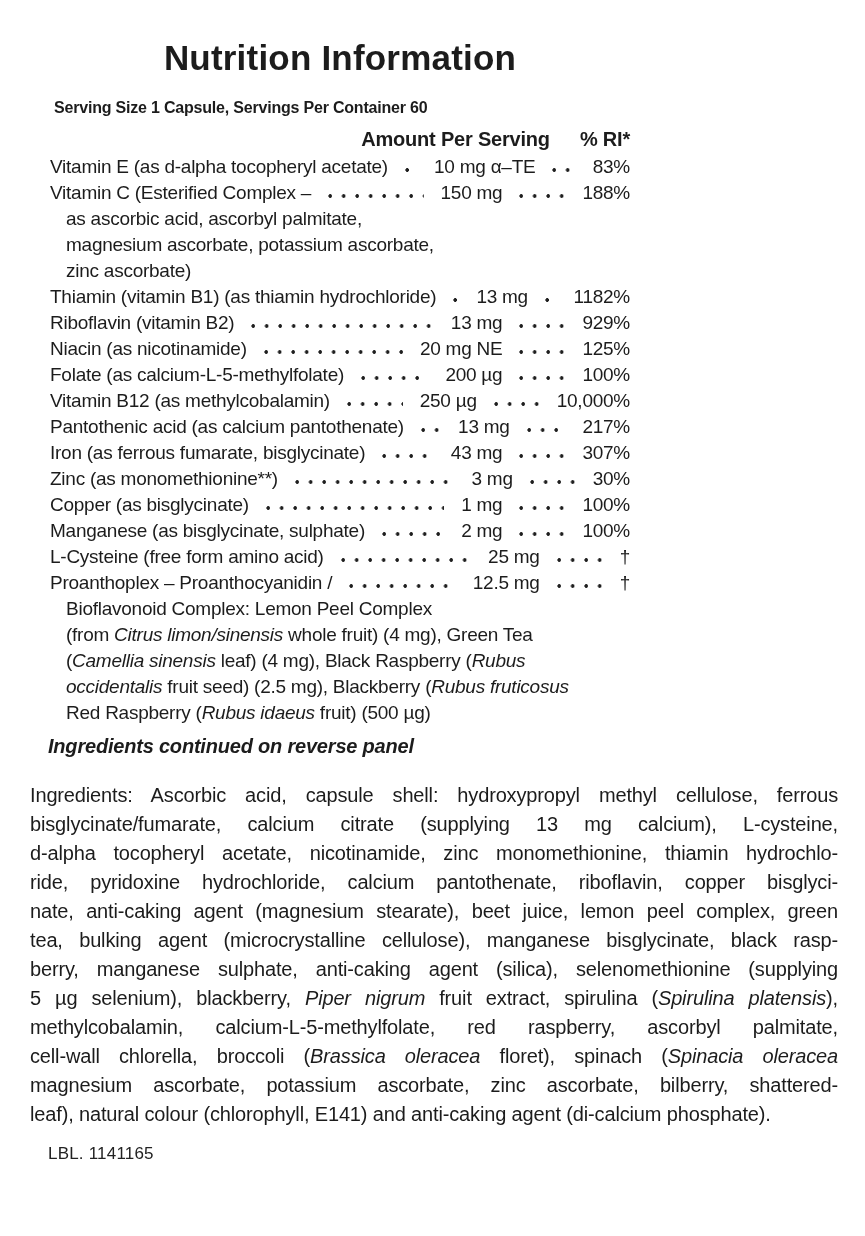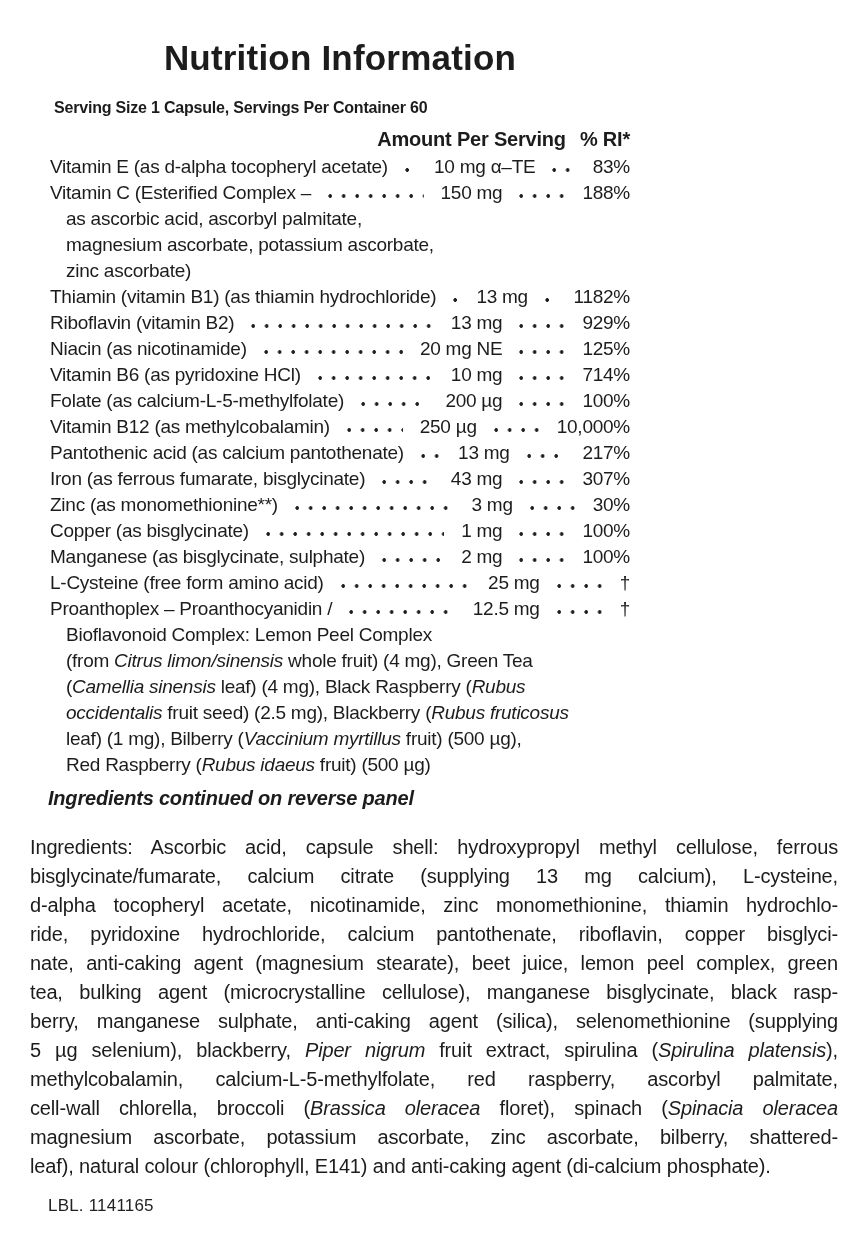--- a/index.html
+++ b/index.html
@@ -16,21 +16,21 @@
     font-size: 35px; font-weight: 700; text-align: center;
     letter-spacing: 0.2px; line-height: 1.15; margin: 0 0 18px 0;
   }
   .serving {
     font-size: 16px; font-weight: 700; letter-spacing: -0.2px;
     line-height: 24px; margin: 4px;
   }
   .hdr { display: flex; align-items: baseline; margin-top: 6px; line-height: 26px; }
   .hdr .spacer { flex: 1 1 auto; }
   .hdr .amount-h { font-weight: 700; font-size: 20px; letter-spacing: -0.2px; white-space: nowrap; }
-  .hdr .pct-h { font-weight: 700; font-size: 20px; letter-spacing: -0.2px; white-space: nowrap; margin-left: 14px; text-align: right; }
+  .hdr .pct-h { font-weight: 700; font-size: 20px; letter-spacing: -0.2px; white-space: nowrap; margin-left: 30px; text-align: right; }
   .rows { margin-top: 2px; }
   .row { display: flex; align-items: baseline; font-size: 19px; letter-spacing: -0.25px; line-height: 26px; gap: 12px; }
   .row .label { flex: 0 0 auto; white-space: nowrap; }
   .leader {
     flex: 1 1 24px; min-width: 4px; height: 6px; margin: 0 5px;
     background-image: radial-gradient(circle at 2.2px 3px, #1f1f1f 1.55px, rgba(0,0,0,0) 2.1px);
     background-size: 13.5px 6px; background-repeat: repeat-x; background-position: left bottom;
   }
   .leader2 { flex: 0 1 46px; min-width: 8px; }
   .row .amount { flex: 0 0 auto; white-space: nowrap; }
@@ -90,27 +90,20 @@
         <span class="pct">929%</span>
       </div>
       <div class="row">
         <span class="label">Niacin (as nicotinamide)</span>
         <span class="leader"></span>
         <span class="amount">20 mg NE</span>
         <span class="leader leader2"></span>
         <span class="pct">125%</span>
       </div>
       <div class="row">
-        <span class="label">Vitamin B6 (as pyridoxine HCl)</span>
-        <span class="leader"></span>
-        <span class="amount">10 mg</span>
-        <span class="leader leader2"></span>
-        <span class="pct">714%</span>
-      </div>
-      <div class="row">
         <span class="label">Folate (as calcium-L-5-methylfolate)</span>
         <span class="leader"></span>
         <span class="amount">200 µg</span>
         <span class="leader leader2"></span>
         <span class="pct">100%</span>
       </div>
       <div class="row">
         <span class="label">Vitamin B12 (as methylcobalamin)</span>
         <span class="leader"></span>
         <span class="amount">250 µg</span>
@@ -163,21 +156,20 @@
         <span class="label">Proanthoplex – Proanthocyanidin /</span>
         <span class="leader"></span>
         <span class="amount">12.5 mg</span>
         <span class="leader leader2"></span>
         <span class="pct">†</span>
       </div>
       <div class="subline"><span>Bioflavonoid Complex: Lemon Peel Complex</span></div>
       <div class="subline"><span>(from </span><em>Citrus limon/sinensis</em><span> whole fruit) (4 mg), Green Tea</span></div>
       <div class="subline"><span>(</span><em>Camellia sinensis</em><span> leaf) (4 mg), Black Raspberry (</span><em>Rubus</em></div>
       <div class="subline"><em>occidentalis</em><span> fruit seed) (2.5 mg), Blackberry (</span><em>Rubus fruticosus</em></div>
-      <div class="subline"><span>leaf) (1 mg), Bilberry (</span><em>Vaccinium myrtillus</em><span> fruit) (500 µg),</span></div>
       <div class="subline"><span>Red Raspberry (</span><em>Rubus idaeus</em><span> fruit) (500 µg)</span></div>
     </div>
   <p class="panel-note">Ingredients continued on reverse panel</p>
 </div>
 
 <div class="ingredients">
     <div class="jline"><span>Ingredients: Ascorbic acid, capsule shell: hydroxypropyl methyl cellulose, ferrous</span></div>
     <div class="jline"><span>bisglycinate/fumarate, calcium citrate (supplying 13 mg calcium), L-cysteine,</span></div>
     <div class="jline"><span>d-alpha tocopheryl acetate, nicotinamide, zinc monomethionine, thiamin hydrochlo-</span></div>
     <div class="jline"><span>ride, pyridoxine hydrochloride, calcium pantothenate, riboflavin, copper bisglyci-</span></div>

